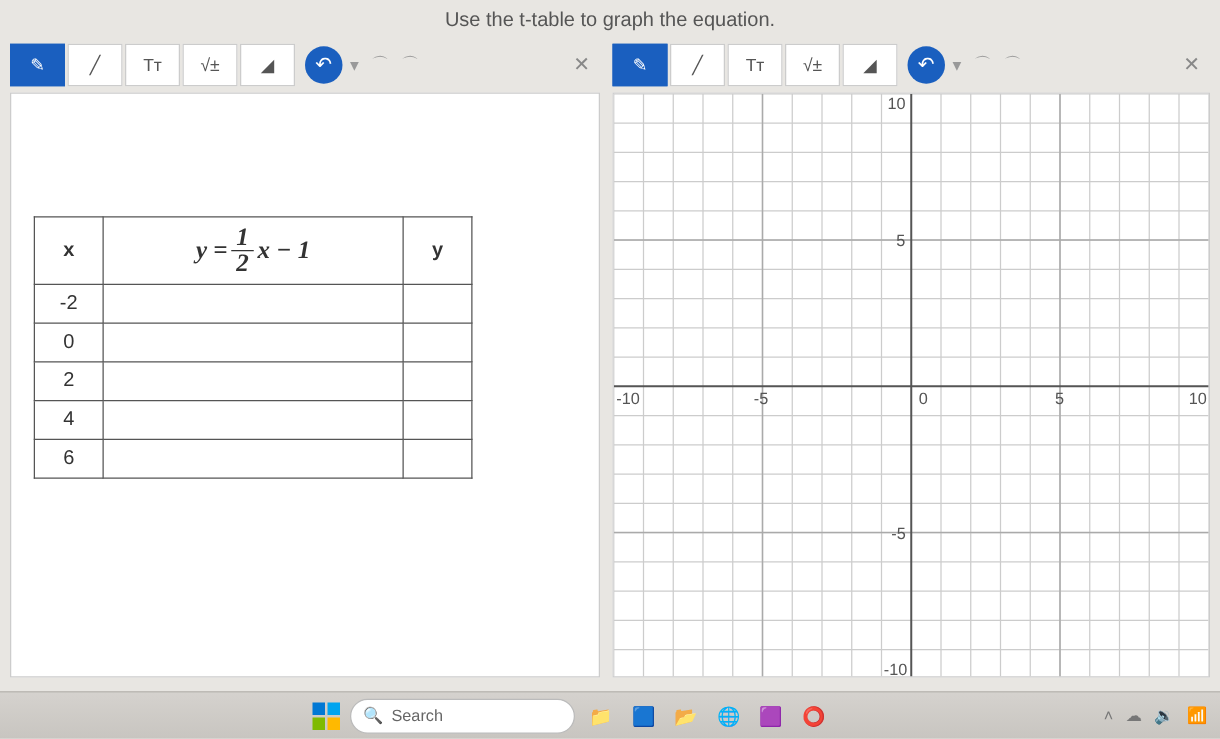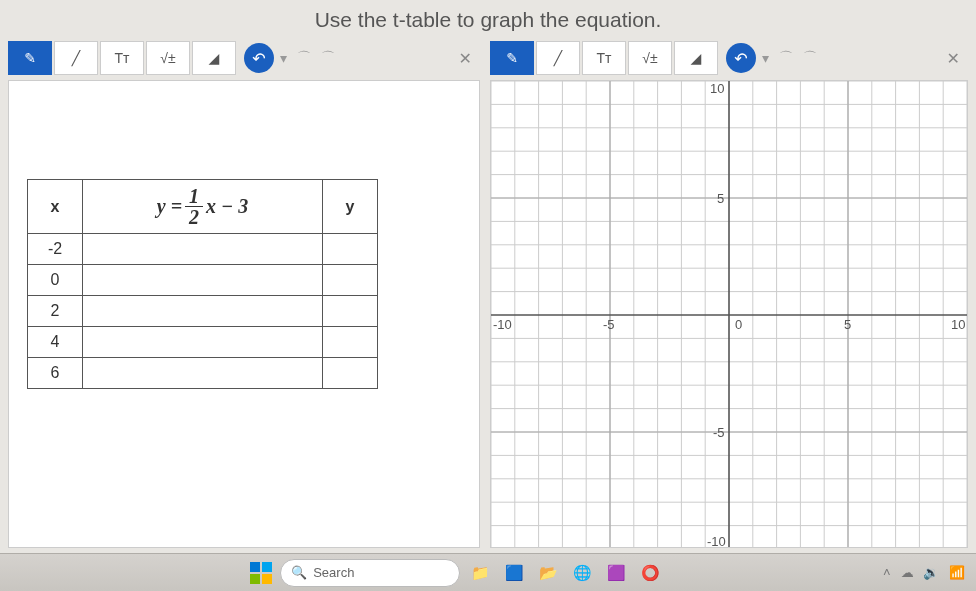--- a/index.html
+++ b/index.html
@@ -7,21 +7,21 @@
       font-family: Arial, sans-serif;
       background: #e8e6e2;
       width: 976px;
       height: 591px;
       overflow: hidden;
       position: relative;
     }
     .instruction {
       text-align: center;
       padding: 8px 0 8px 0;
-      font-size: 21px;
+      font-size: 16px;
       color: #555;
     }
     .panels {
       display: flex;
       gap: 10px;
       padding: 0 8px;
     }
     .panel {
       flex: 1;
       display: flex;
@@ -222,21 +222,21 @@
         <tbody>
             <tr>
           <th class="col-x">x</th>
           <th class="col-eq">
             <span class="eq-frac">
               <span>y = </span>
               <span class="frac">
                 <span class="num">1</span>
                 <span class="den">2</span>
               </span>
-              <span>x − 3</span>
+              <span>x − 1</span>
             </span>
           </th>
           <th class="col-y">y</th>
         </tr>
         <tr>
               <td class="col-x">-2</td>
               <td></td>
               <td></td>
             </tr>
         <tr>

